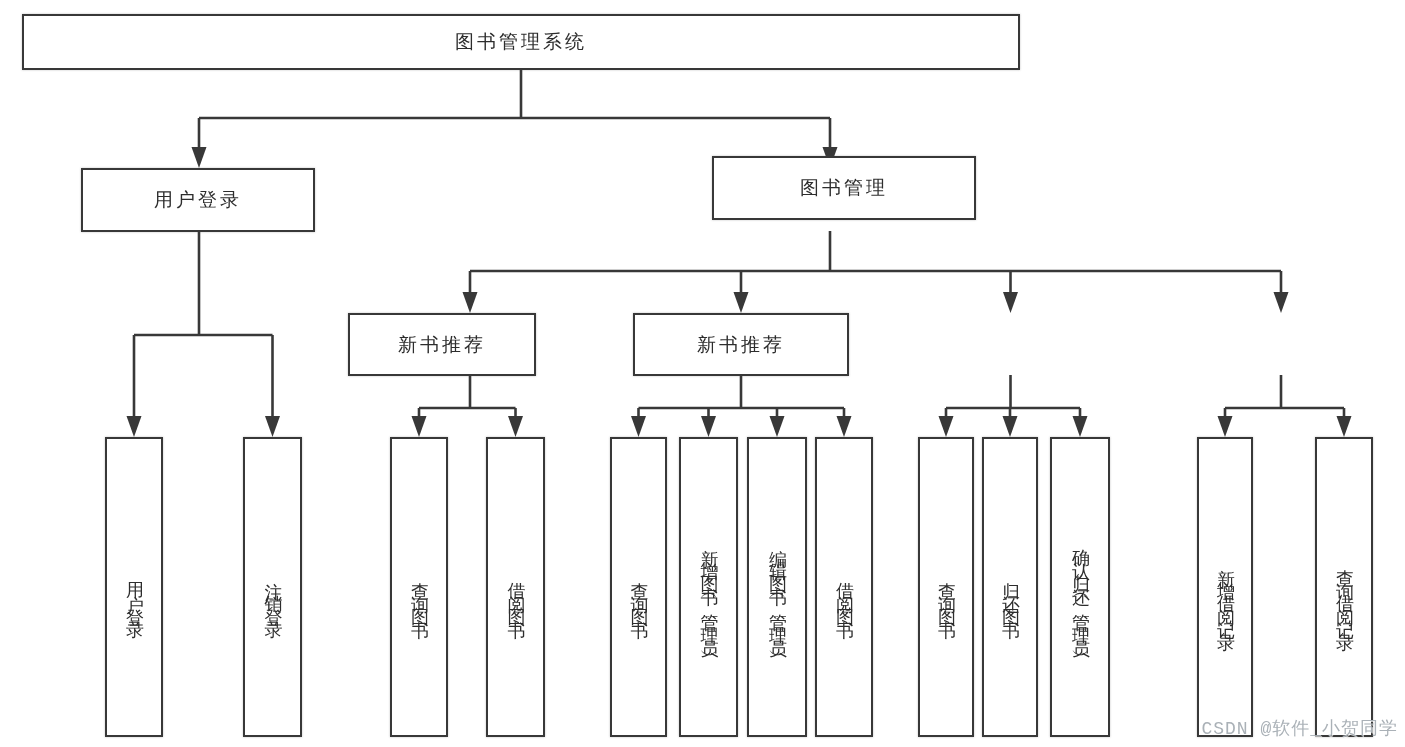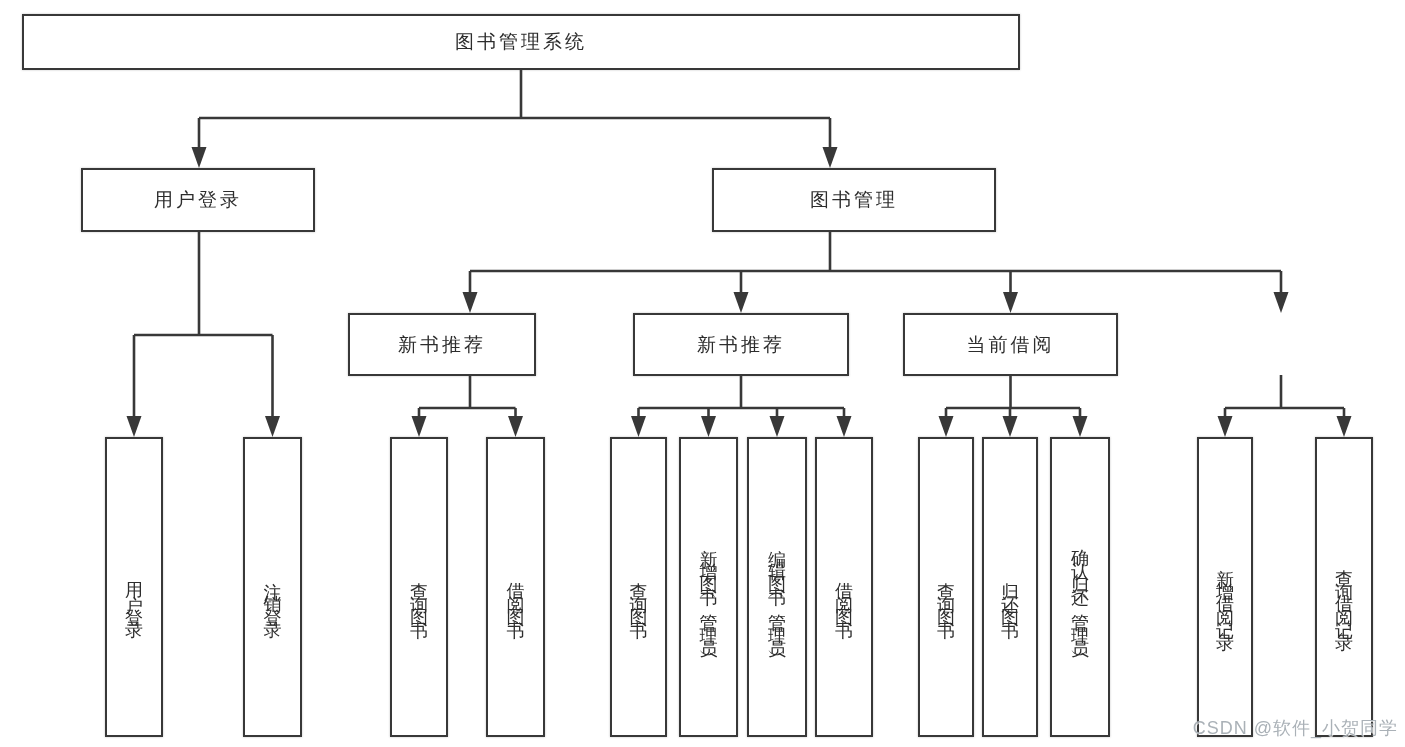--- a/index.html
+++ b/index.html
@@ -1,21 +1,21 @@
 <!DOCTYPE html>
 <html style="--line: #383838; --text: #2d2d2d; --bg: #ffffff; --wm: #aab1b7;"><head>
 <meta charset="utf-8">
 <style>
   html, body { margin: 0; padding: 0; background: #ffffff; }
   .stage {
     position: relative;
     width: 1405px;
     height: 747px;
     background: var(--bg, #ffffff);
-    font-family: Liberation Sans, sans-serif;
+    font-family: Liberation Mono, monospace;
     overflow: hidden;
   }
   .wires { position: absolute; left: 0; top: 0; }
   .node {
     position: absolute;
     box-sizing: border-box;
     border: 2.5px solid var(--line, #383838);
     background: #ffffff;
     display: flex;
     align-items: center;
@@ -99,25 +99,24 @@
       <polygon points="938.5,416 953.5,416 946,437" fill="#383838"></polygon>
       <polygon points="1002.5,416 1017.5,416 1010,437" fill="#383838"></polygon>
       <polygon points="1072.5,416 1087.5,416 1080,437" fill="#383838"></polygon>
       <polygon points="1217.5,416 1232.5,416 1225,437" fill="#383838"></polygon>
       <polygon points="1336.5,416 1351.5,416 1344,437" fill="#383838"></polygon>
     </svg>
 
   <div class="node h-label" style="left:22px; top:14px; width:998px; height:56px">图书管理系统</div>
 
   <div class="node h-label" style="left:81px; top:168px; width:234px; height:64px">用户登录</div>
-  <div class="node h-label" style="left:712px; top:168px; width:284px; height:64px">图书管理</div>
+  <div class="node h-label" style="left:712px; top:156px; width:264px; height:64px">图书管理</div>
 
   <div class="node h-label" style="left:348px; top:313px; width:188px; height:63px">新书推荐</div>
   <div class="node h-label" style="left:633px; top:313px; width:216px; height:63px">新书推荐</div>
-  <div class="node h-label" style="left:903px; top:313px; width:215px; height:63px">当前借阅</div>
 
   <div class="node leaf" style="left:105px; top:437px; width:58px; height:300px">
     <span class="v-text">用户登录</span>
   </div>
   <div class="node leaf" style="left:243px; top:437px; width:59px; height:300px">
     <span class="v-text">注销登录</span>
   </div>
   <div class="node leaf" style="left:390px; top:437px; width:58px; height:300px">
     <span class="v-text">查询图书</span>
   </div>

